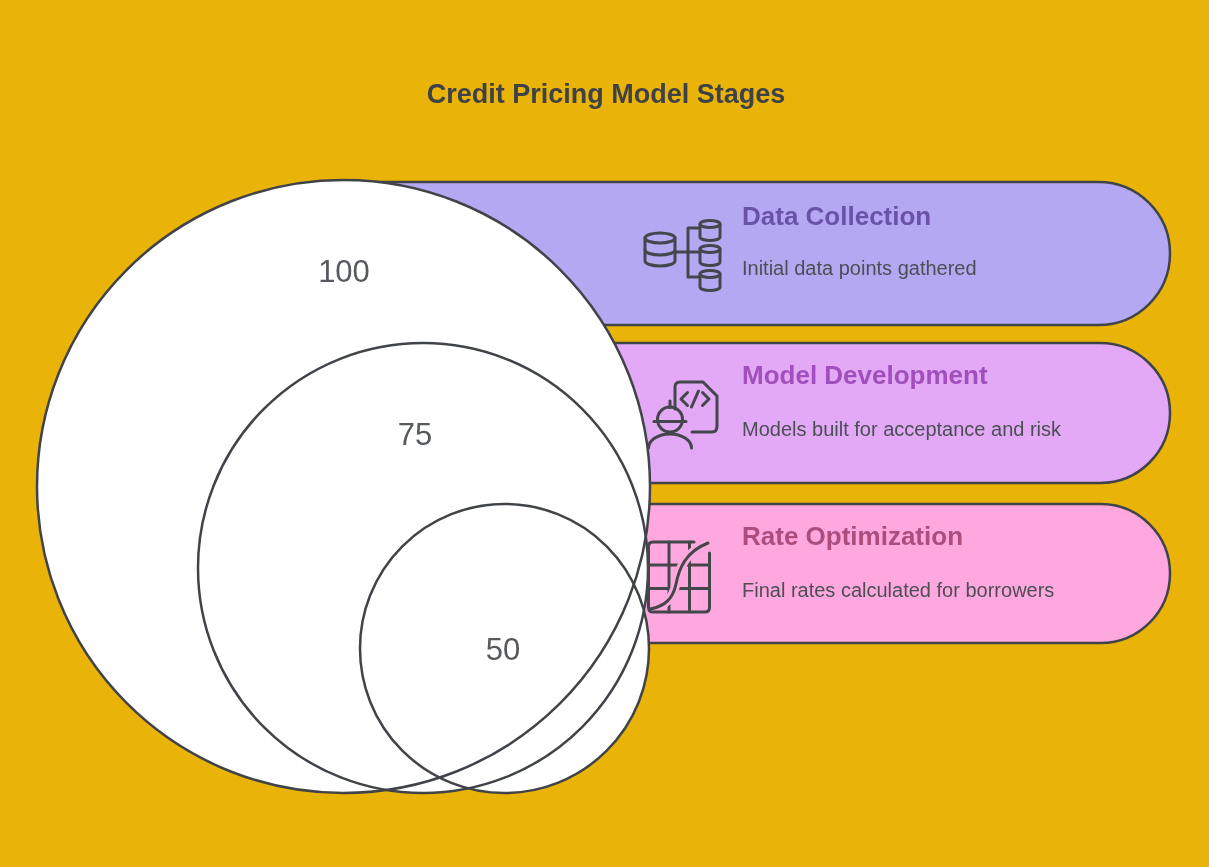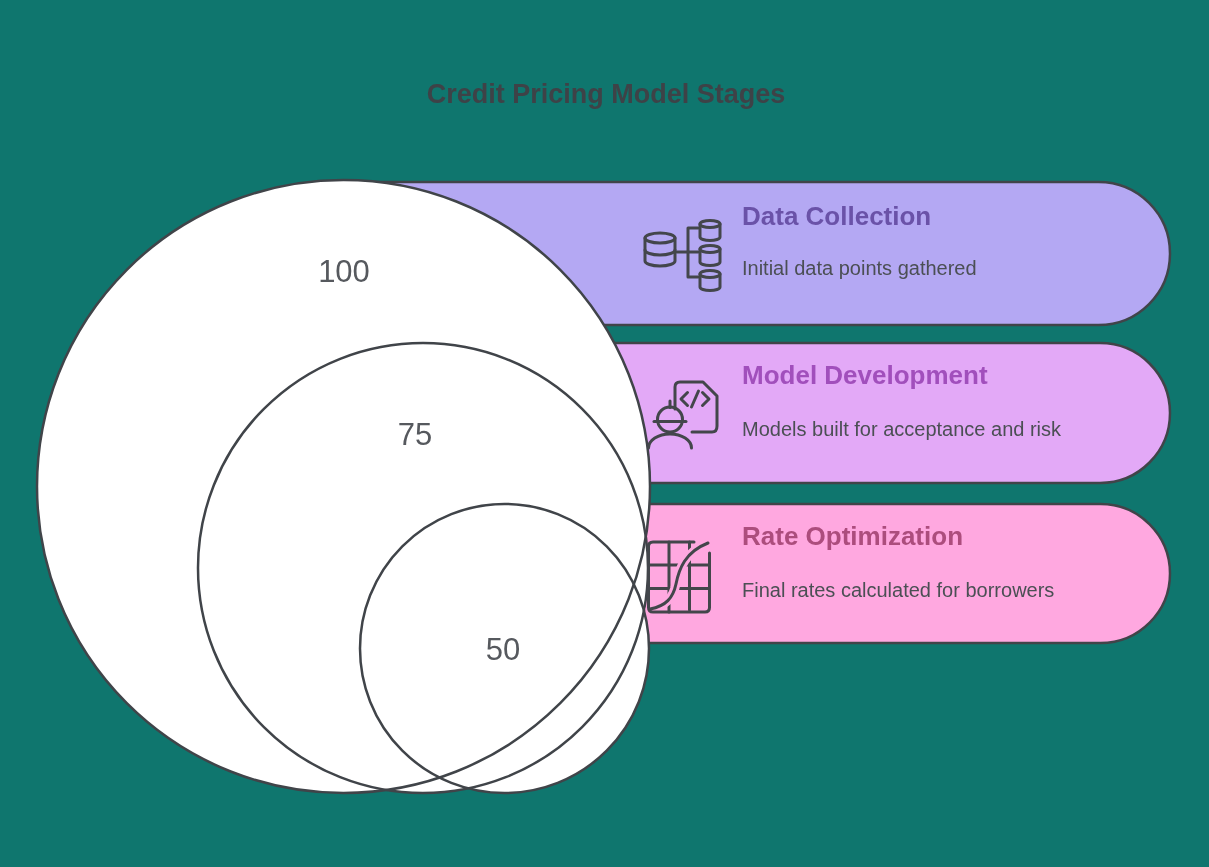--- a/index.html
+++ b/index.html
@@ -1,16 +1,16 @@
 <!DOCTYPE html>
 <html><head>
 <meta charset="utf-8">
 <style>
   html,body{margin:0;padding:0;background:#ffffff;}
-  .canvas{position:relative;width:1209px;height:867px;background:#0f766e;overflow:hidden;
+  .canvas{position:relative;width:1209px;height:867px;background:#eab308;overflow:hidden;
           font-family:"Liberation Sans", sans-serif;}
   svg text{font-family:"Liberation Sans", sans-serif;}
   .main-title{font-size:27px;font-weight:bold;}
   .stage-title{font-size:26px;font-weight:bold;}
   .stage-sub{font-size:20px;font-weight:400;}
   .circle-num{font-size:31px;font-weight:400;}
   .icon-stroke{fill:none;stroke:#43464b;stroke-width:3;stroke-linecap:round;stroke-linejoin:round;}
   .icon-halo{fill:none;stroke:#ffa8e0;stroke-width:9;stroke-linecap:round;}
 </style>
 </head>

